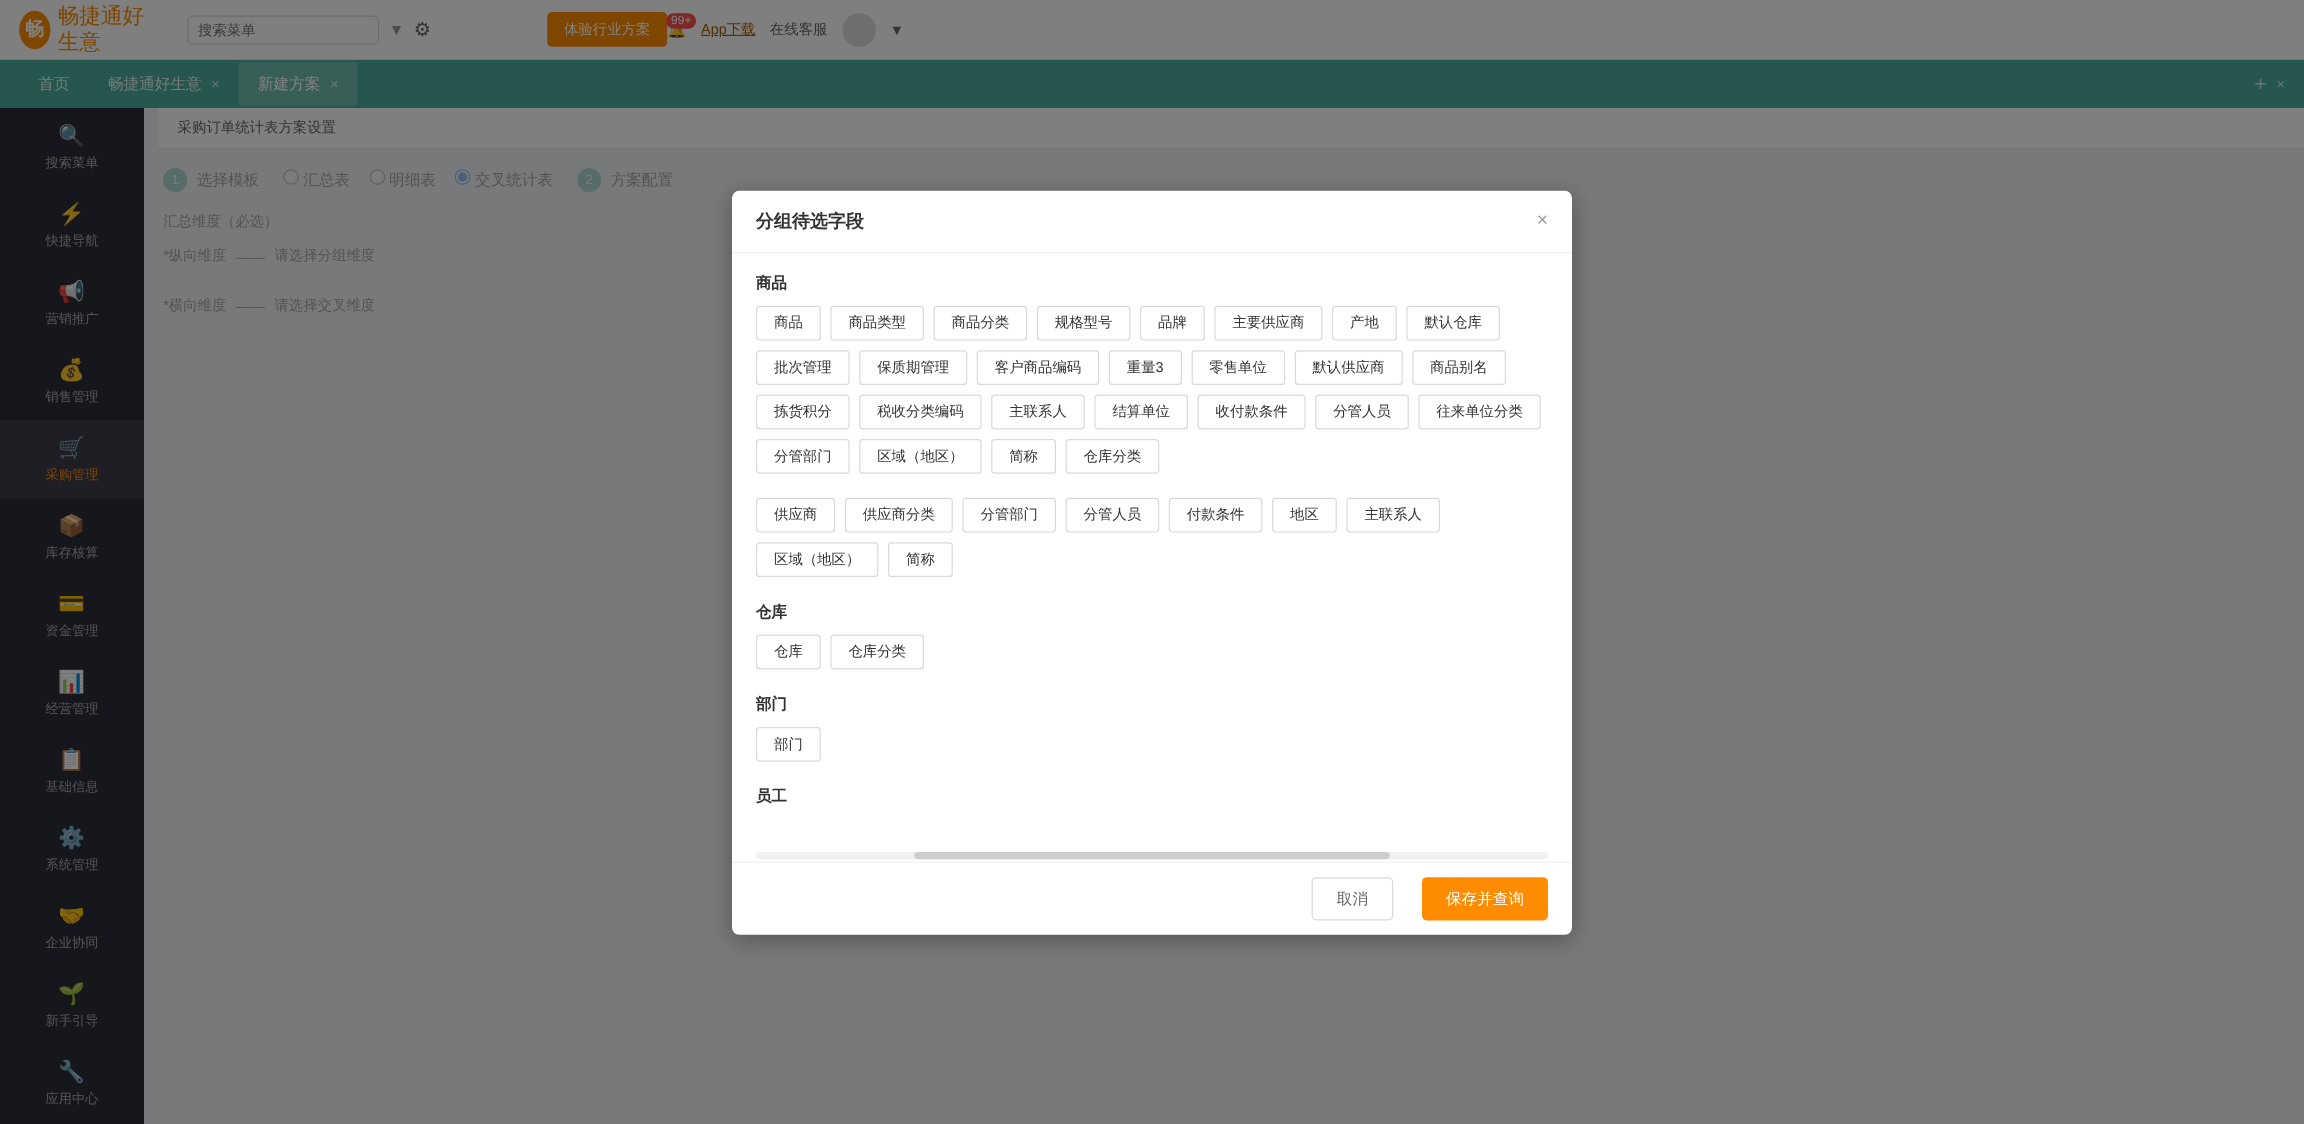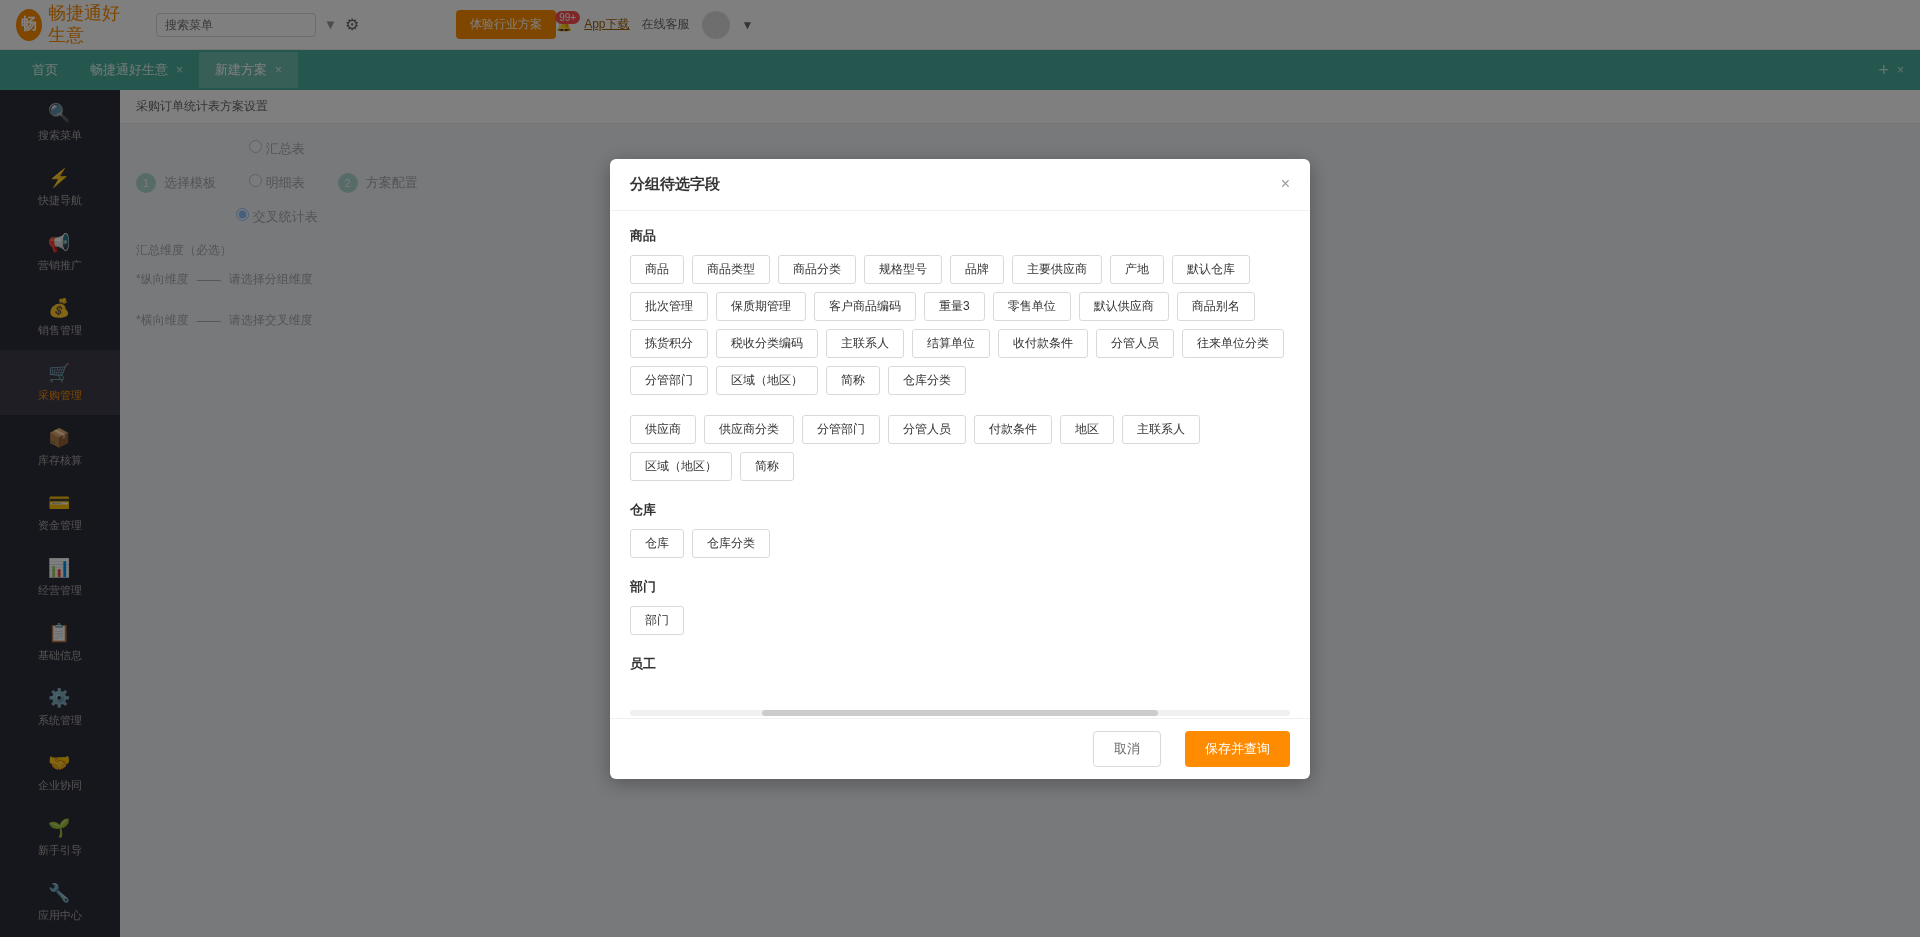--- a/index.html
+++ b/index.html
@@ -28,21 +28,21 @@
     .main-layout { display: flex; height: calc(937px - 90px); }
 
     
     .sidebar { width: 120px; background: #2d2d3a; color: #aaa; display: flex; flex-direction: column; }
     .sidebar-item { display: flex; flex-direction: column; align-items: center; padding: 12px 8px; gap: 4px; cursor: pointer; font-size: 11px; color: #aaa; }
     .sidebar-item.active { background: rgba(255,255,255,0.08); color: #ff8c00; }
     .sidebar-icon { font-size: 18px; }
 
     
     .content { flex: 1; overflow: auto; background: #f0f2f5; position: relative; }
-    .breadcrumb { padding: 8px 16px; font-size: 12px; color: #666; background: #fff; border-bottom: 1px solid #e8e8e8; }
+    .breadcrumb { padding: 8px 16px; font-size: 12px; color: #666; background: #fff; border-bottom: 1px solid #e8e8e8; margin-left: 12px; }
 
     
     .modal-overlay { position: fixed; top: 0; left: 0; right: 0; bottom: 0; background: rgba(0,0,0,0.5); z-index: 1000; display: flex; align-items: center; justify-content: center; }
     .modal { background: #fff; border-radius: 6px; width: 700px; max-height: 620px; display: flex; flex-direction: column; position: relative; box-shadow: 0 4px 20px rgba(0,0,0,0.3); }
     .modal-header { padding: 16px 20px; border-bottom: 1px solid #f0f0f0; display: flex; align-items: center; justify-content: space-between; }
     .modal-title { font-size: 15px; font-weight: bold; color: #333; }
     .modal-close { cursor: pointer; color: #999; font-size: 16px; }
     .modal-body { padding: 16px 20px; overflow-y: auto; flex: 1; }
     .modal-footer { padding: 12px 20px; border-top: 1px solid #f0f0f0; display: flex; justify-content: flex-end; gap: 24px; }
 
@@ -55,21 +55,21 @@
     
     .modal-body::-webkit-scrollbar { width: 6px; }
     .modal-body::-webkit-scrollbar-track { background: #f1f1f1; }
     .modal-body::-webkit-scrollbar-thumb { background: #ccc; border-radius: 3px; }
 
     
     .bg-content { padding: 16px; opacity: 0.4; }
     .step-bar { display: flex; align-items: center; gap: 20px; margin-bottom: 16px; }
     .step { display: flex; align-items: center; gap: 8px; }
     .step-num { width: 20px; height: 20px; background: #4caf9e; color: white; border-radius: 50%; font-size: 11px; display: flex; align-items: center; justify-content: center; }
-    .radio-group { display: flex; gap: 16px; align-items: center; font-size: 13px; flex-direction: column; }
+    .radio-group { display: flex; gap: 16px; align-items: center; font-size: 13px; }
     .btn-save { background: #ff8c00; color: white; border: none; border-radius: 4px; padding: 8px 20px; cursor: pointer; font-size: 13px; }
     .btn-cancel { background: #fff; color: #666; border: 1px solid #d9d9d9; border-radius: 4px; padding: 8px 20px; cursor: pointer; font-size: 13px; }
   </style>
 </head>
 <body>
 
 <div class="top-bar">
   <div class="logo">
     <div class="logo-icon">
       <span>畅</span>

